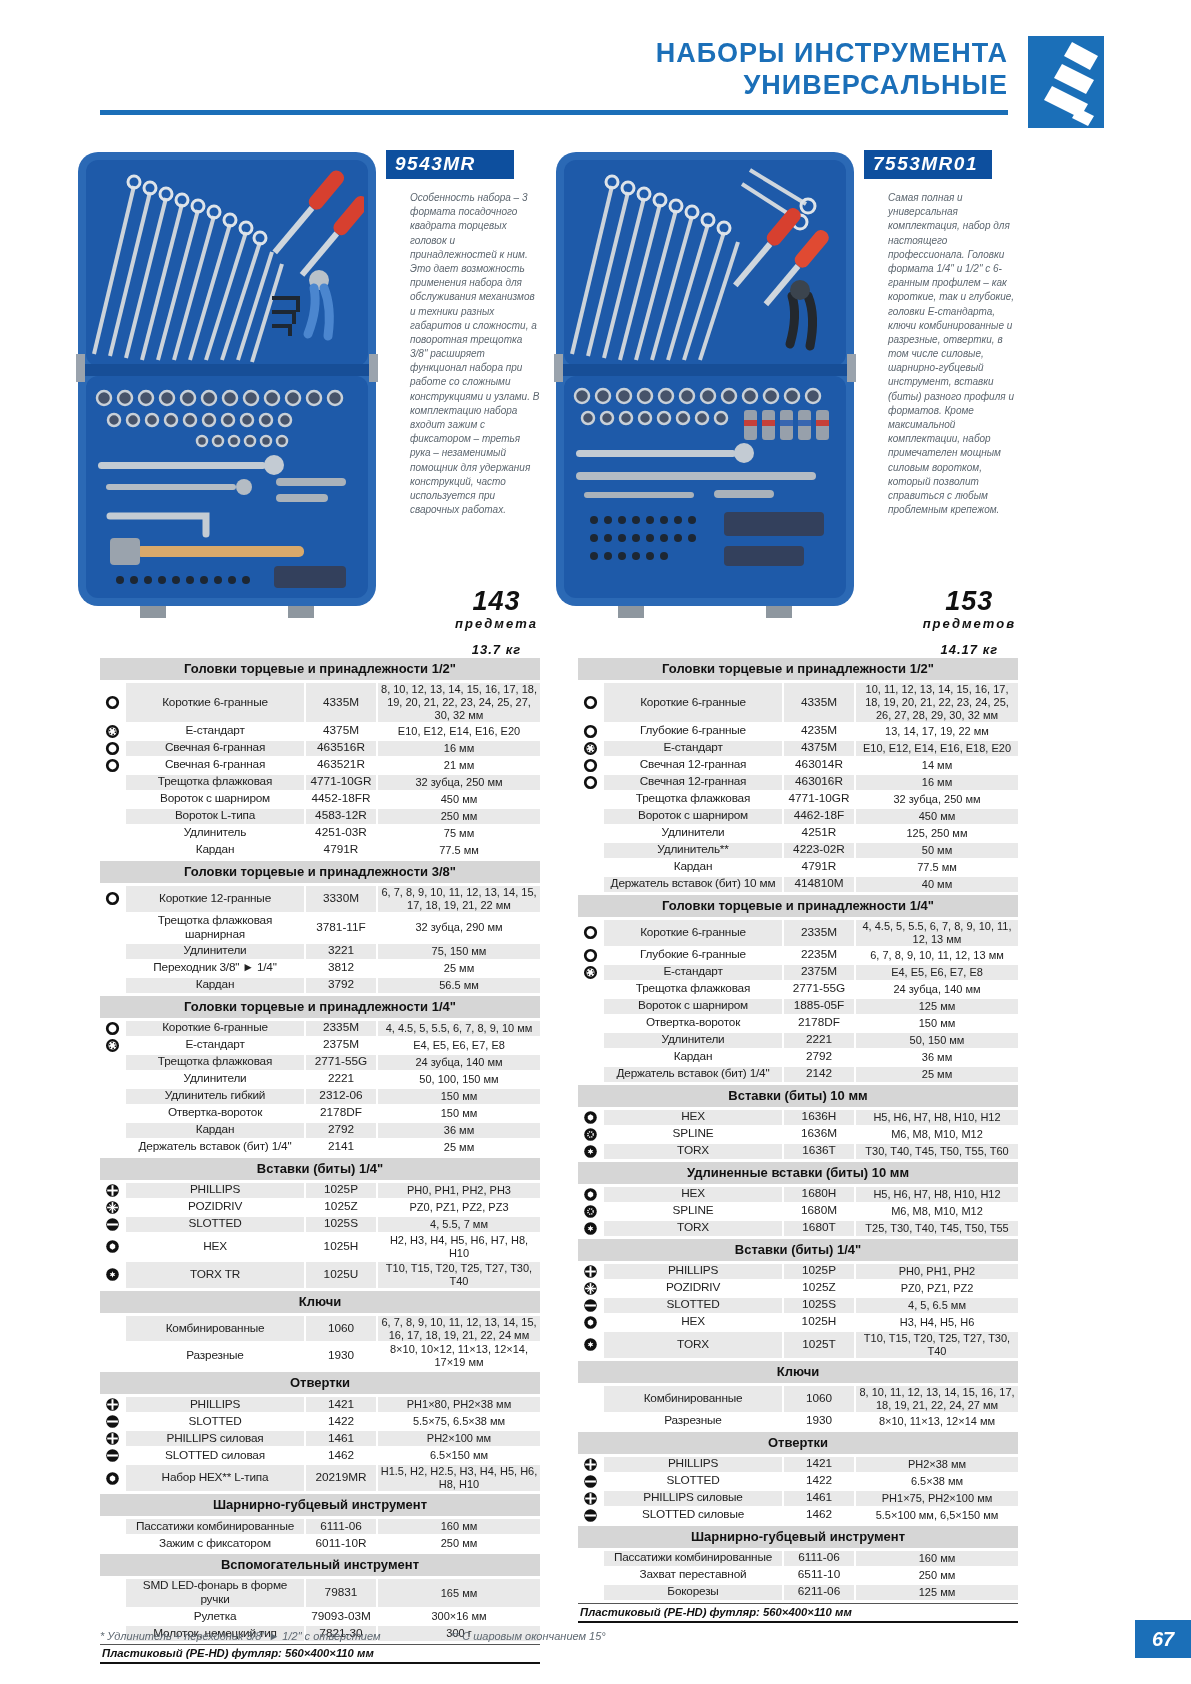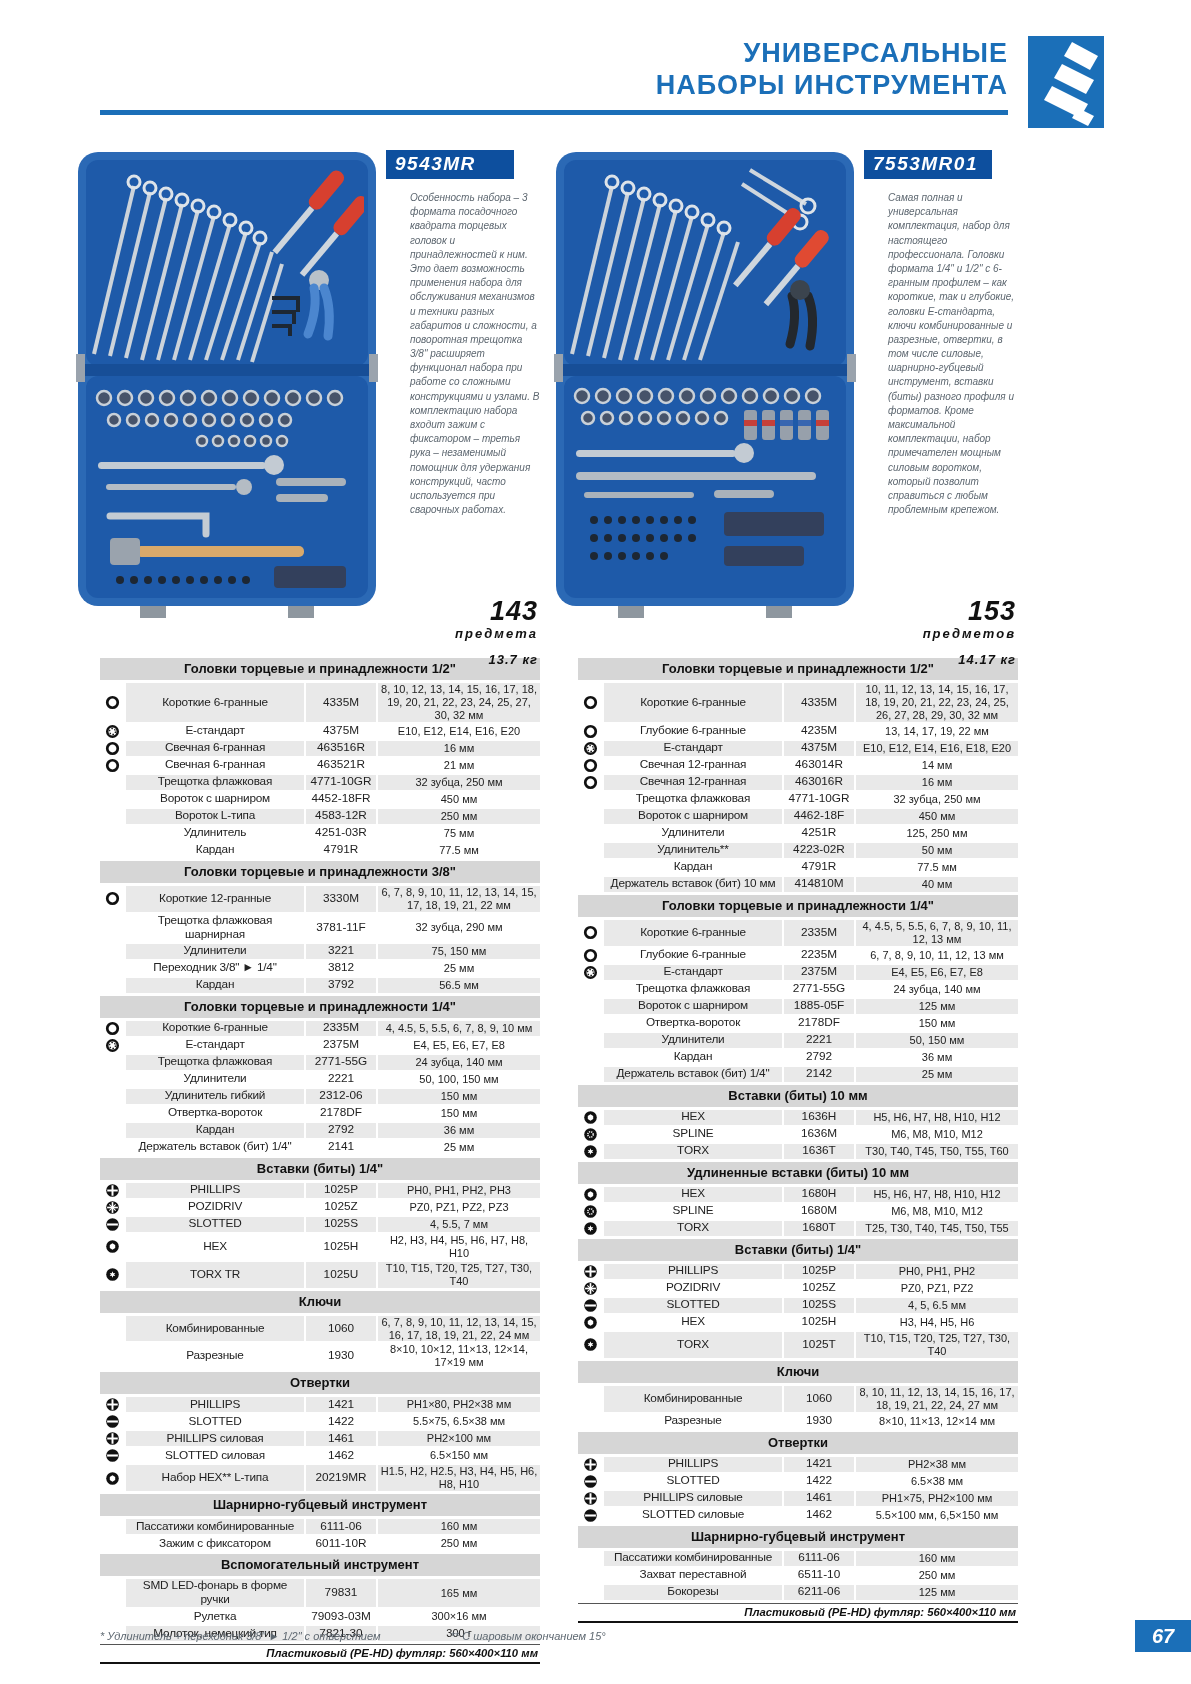--- a/index.html
+++ b/index.html
@@ -15,57 +15,57 @@
   
   .cols { position:absolute; top:148px; left:100px; display:flex; gap:38px; }
   .col  { width:440px; }
 
   .figure { position:relative; height:507px; }
   .case-art { position:absolute; left:-24px; top:0; width:302px; height:472px; }
   .side { position:absolute; left:286px; top:2px; width:154px; }
   .badge { display:inline-block; background:#0d4f9e; color:#fff; font-weight:bold; font-style:italic;
            font-size:19px; letter-spacing:1.5px; padding:3px 9px 4px; min-width:128px; text-align:left; }
   .desc { margin-top:12px; font-style:italic; color:#5d6770; font-size:10px; line-height:1.42;margin-left:24px; }
-  .counts { position:absolute; right:2px; top:450px; text-align:right; font-style:italic; font-weight:bold; color:#111; }
+  .counts { position:absolute; right:2px; top:440px; text-align:center; font-style:italic; font-weight:bold; color:#111; }
   .count-num { font-size:27px; letter-spacing:1px; line-height:1; }
   .count-label { font-size:13px; letter-spacing:2px; margin-top:1px; }
   .count-weight { font-size:13px; letter-spacing:1px; margin-top:11px; }
 
   
   .sec-header { background:#d6d6d6; color:#111; text-align:center; font-weight:bold;
                 font-size:13px; padding:3px 0 4px; margin:3px 0; }
   .row { display:grid; grid-template-columns:24px 178px 70px 1fr; column-gap:2px; margin-bottom:2px; }
   .cell { display:flex; align-items:center; justify-content:center; text-align:center;
           min-height:15px; padding:0 2px; color:#222; line-height:1.18; white-space:pre-line; }
   .cell.name  { font-size:11.8px; letter-spacing:-0.2px; }
   .cell.code  { font-size:11.8px; }
   .cell.value { font-size:11px; }
   .row.striped .bg { background:#e9e9e9; }
   .icon-cell { display:flex; align-items:center; justify-content:center; }
   .icon-cell span { display:block; width:15px; height:15px; }
   .icon-cell svg { display:block; width:15px; height:15px; }
-  .case-note { border-top:1px solid #555; border-bottom:2px solid #111; text-align:right;
+  .case-note { border-top:1px solid #555; border-bottom:2px solid #111; 
                font-size:11.3px; font-weight:bold; font-style:italic; color:#111;
                padding:2px 2px 3px; margin-top:3px; }
 
   
   .footnotes { position:absolute; top:1630px; left:100px; display:flex; gap:70px;
                font-style:italic; color:#5d6770; font-size:11px; }
-  .page-num { position:absolute; top:1620px; left:1135px; width:56px; height:32px; background:#1b6fb8;
+  .page-num { position:absolute; top:1620px; left:1135px; width:56px; height:38px; background:#1b6fb8;
               color:#fff; font-weight:bold; font-style:italic; font-size:20px;
               display:flex; align-items:center; justify-content:center; }
 </style>
 </head>
 <body>
 
 <div class="page">
 
   <div class="title">
+    <div>НАБОРЫ ИНСТРУМЕНТА</div>
     <div>УНИВЕРСАЛЬНЫЕ</div>
-    <div>НАБОРЫ ИНСТРУМЕНТА</div>
   </div>
   <div class="rule"></div>
   <div class="logo">
     <svg viewBox="0 0 76 92" width="76" height="92">
       <g fill="#ffffff">
         <path d="M44 6 L70 20 L62 34 L36 20 Z"></path>
         <path d="M34 28 L66 44 L58 58 L26 42 Z"></path>
         <path d="M24 50 L60 68 L52 82 L16 64 Z"></path>
         <path d="M50 72 L66 80 L60 90 L44 82 Z"></path>
       </g>

